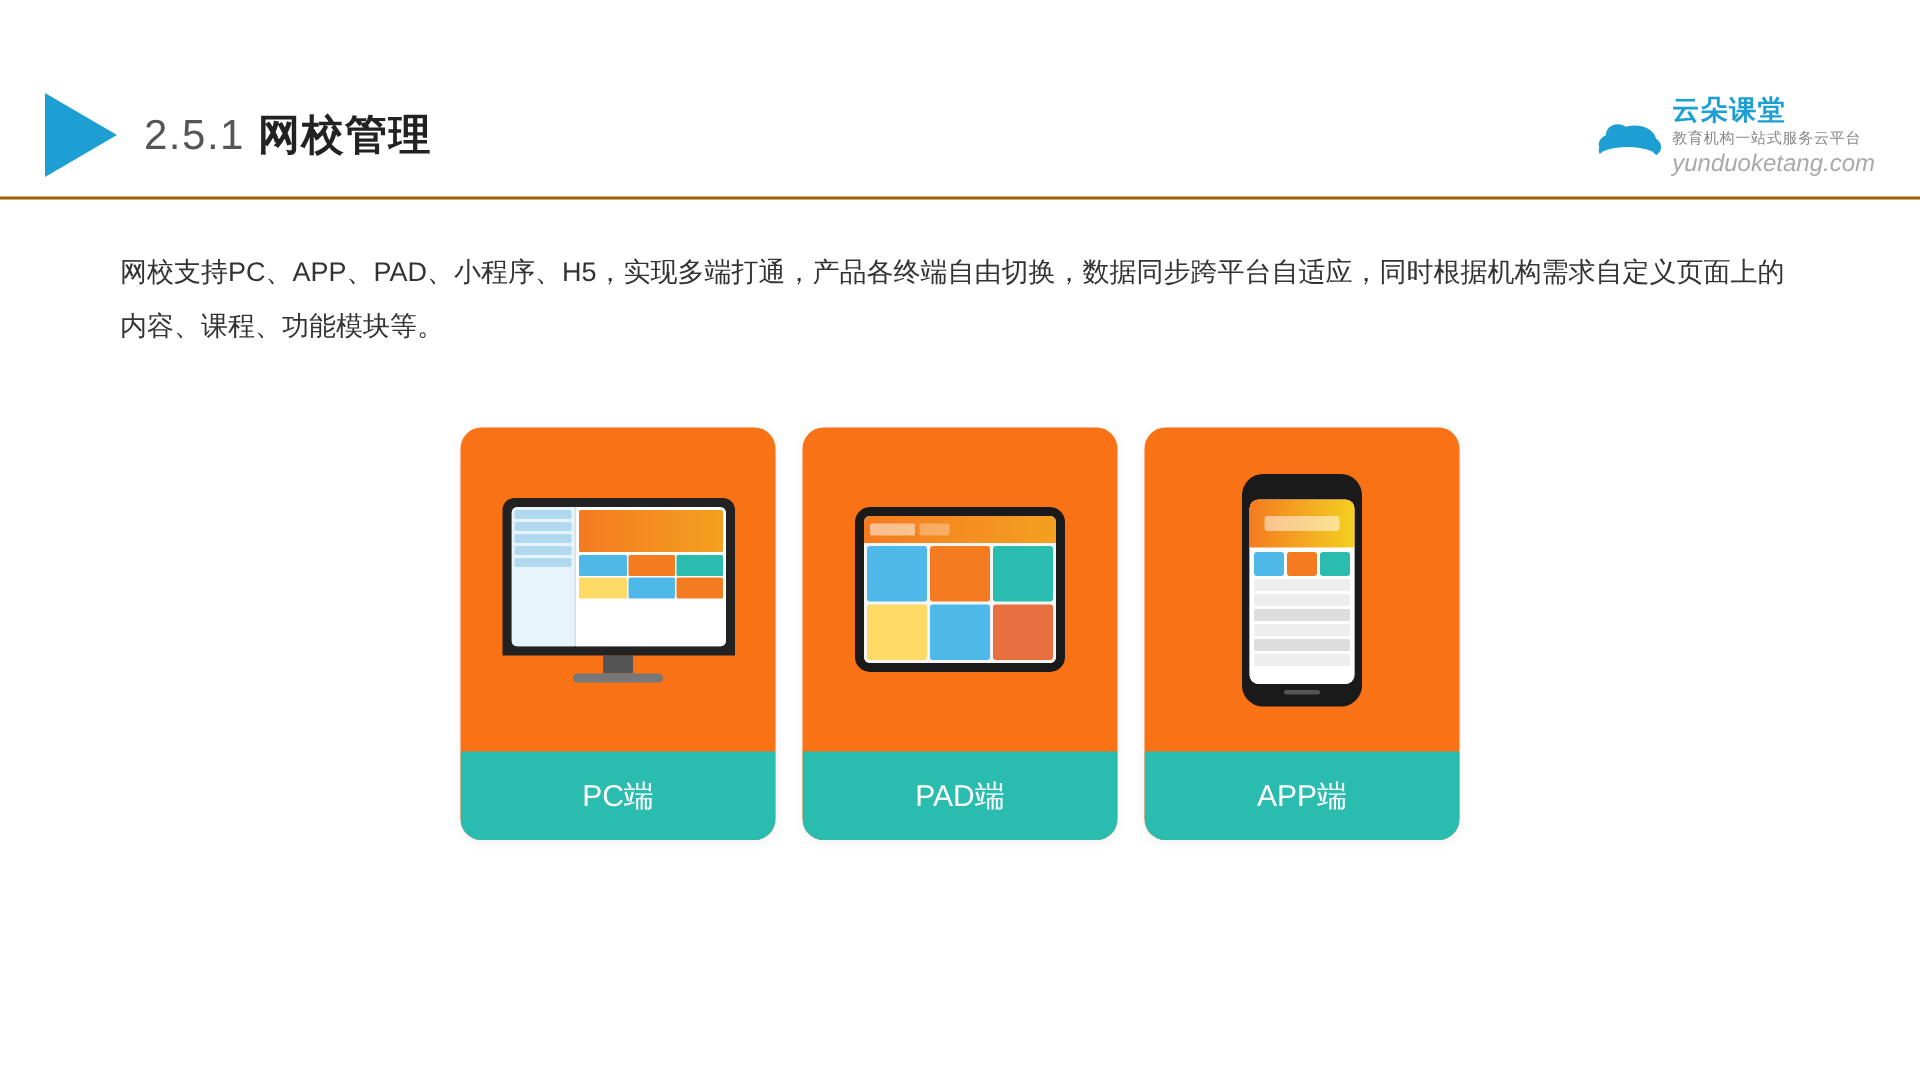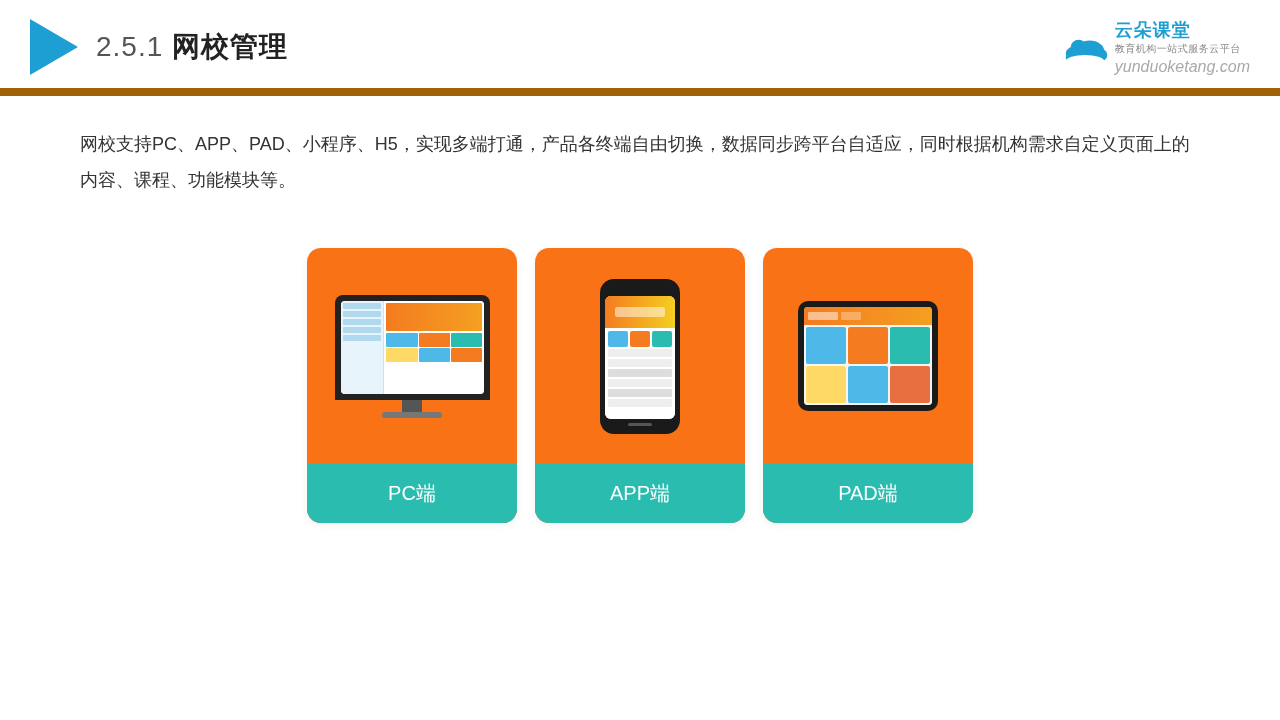--- a/index.html
+++ b/index.html
@@ -11,21 +11,22 @@
       overflow: hidden;
       position: relative;
     }
 
     
     .header {
       display: flex;
       align-items: center;
       justify-content: space-between;
       padding: 18px 30px 12px 30px;
-      border-bottom: 8px solid #a16207;
+      border-bottom: 2px solid #a16207;
+      margin-top: 43px;
     }
     .header-left {
       display: flex;
       align-items: center;
       gap: 18px;
     }
     .logo-triangle {
       width: 0;
       height: 0;
       border-top: 28px solid transparent;
@@ -352,20 +353,44 @@
         </div>
         <div class="monitor-stand-neck"></div>
         <div class="monitor-stand-base"></div>
       </div>
     </div>
     <div class="card-label">PC端</div>
   </div>
 
   <div class="card">
     <div class="card-image-area">
+      <div class="device-pad">
+        <div class="pad-screen">
+          <div class="pad-screen-inner">
+            <div class="pad-header-bar" style="display:flex; align-items:center; padding:0 4px; gap:3px;">
+              <div style="width:30px; height:8px; background:rgba(255,255,255,0.5); border-radius:1px;"></div>
+              <div style="width:20px; height:8px; background:rgba(255,255,255,0.3); border-radius:1px;"></div>
+            </div>
+            <div class="pad-content-area">
+              <div class="pad-card" style="background:#4eb8e8;"></div>
+              <div class="pad-card" style="background:#f47b20;"></div>
+              <div class="pad-card" style="background:#2bbcb0;"></div>
+              <div class="pad-card" style="background:#ffd966;"></div>
+              <div class="pad-card" style="background:#4eb8e8;"></div>
+              <div class="pad-card" style="background:#e87040;"></div>
+            </div>
+          </div>
+        </div>
+      </div>
+    </div>
+    <div class="card-label">PAD端</div>
+  </div>
+
+  <div class="card">
+    <div class="card-image-area">
       <div class="device-phone">
         <div class="phone-notch"></div>
         <div class="phone-screen">
           <div class="phone-screen-inner">
             <div style="height:32px; background: linear-gradient(90deg,#f47b20,#f4d020); display:flex; align-items:center; justify-content:center;">
               <div style="width:50px; height:10px; background:rgba(255,255,255,0.5); border-radius:2px;"></div>
             </div>
             <div style="padding:3px 3px; display:flex; flex-direction:column; gap:2px; flex:1;">
               <div style="display:grid; grid-template-columns:1fr 1fr 1fr; gap:2px;">
                 <div style="height:16px; background:#4eb8e8; border-radius:2px;"></div>
@@ -380,39 +405,15 @@
               <div style="height:8px; background:#eee; border-radius:1px;"></div>
             </div>
           </div>
         </div>
         <div class="phone-home"></div>
       </div>
     </div>
     <div class="card-label">APP端</div>
   </div>
 
-  <div class="card">
-    <div class="card-image-area">
-      <div class="device-pad">
-        <div class="pad-screen">
-          <div class="pad-screen-inner">
-            <div class="pad-header-bar" style="display:flex; align-items:center; padding:0 4px; gap:3px;">
-              <div style="width:30px; height:8px; background:rgba(255,255,255,0.5); border-radius:1px;"></div>
-              <div style="width:20px; height:8px; background:rgba(255,255,255,0.3); border-radius:1px;"></div>
-            </div>
-            <div class="pad-content-area">
-              <div class="pad-card" style="background:#4eb8e8;"></div>
-              <div class="pad-card" style="background:#f47b20;"></div>
-              <div class="pad-card" style="background:#2bbcb0;"></div>
-              <div class="pad-card" style="background:#ffd966;"></div>
-              <div class="pad-card" style="background:#4eb8e8;"></div>
-              <div class="pad-card" style="background:#e87040;"></div>
-            </div>
-          </div>
-        </div>
-      </div>
-    </div>
-    <div class="card-label">PAD端</div>
-  </div>
-
 
 
 </div>
 
 </body></html>

